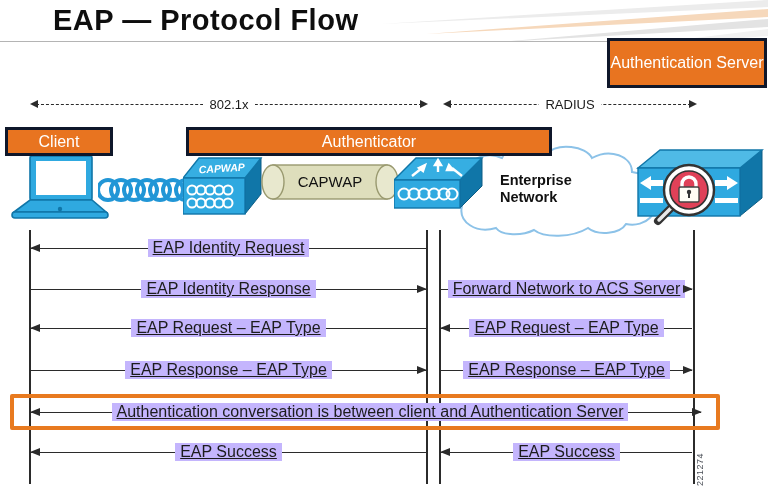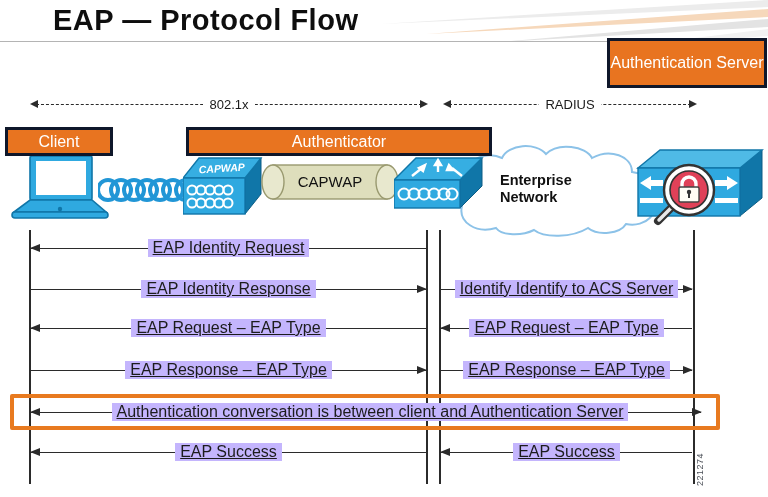--- a/index.html
+++ b/index.html
@@ -14,21 +14,21 @@
   .title-rule{position:absolute;left:0;top:41px;width:607px;height:1px;background:#b4b4b4;}
   .swooshes{position:absolute;left:380px;top:0;}
   
   .obox{
     position:absolute;background:#e87420;border:3px solid #0f172a;color:#fff;
     display:flex;align-items:center;justify-content:center;text-align:center;
     font-size:16px;line-height:1.25;box-sizing:border-box;z-index:6;
   }
   .obox.auth-server{left:607px;top:38px;width:160px;height:50px;}
   .obox.client{left:5px;top:127px;width:108px;height:29px;}
-  .obox.authenticator{left:186px;top:127px;width:306px;height:29px;}
+  .obox.authenticator{left:186px;top:127px;width:366px;height:29px;}
   
   .dash{position:absolute;height:16px;display:flex;align-items:flex-end;justify-content:center;z-index:2;}
   .dash::before{content:"";position:absolute;left:6px;right:6px;top:50%;border-top:1.6px dashed #2a2a2a;}
   .dash .dlabel{position:relative;background:#fff;padding:0 6px;font-size:13px;color:#1a1a1a;white-space:nowrap;}
   
   .msg{position:absolute;height:16px;display:flex;align-items:center;justify-content:center;z-index:4;}
   .msg::before{content:"";position:absolute;left:1px;right:1px;top:50%;border-top:1.5px solid #2b2b2b;}
   .mlabel{position:relative;background:#c4b5fd;padding:0 5px;font-size:16px;color:#1c1c1c;white-space:nowrap;text-decoration:underline;}
   .ah{position:absolute;top:50%;transform:translateY(-50%);width:0;height:0;z-index:1;}
   .ah.l{left:0;border-top:4.5px solid transparent;border-bottom:4.5px solid transparent;border-right:10px solid #2b2b2b;}
@@ -203,21 +203,21 @@
   <div class="msg" style="left:30px;top:362px;width:397px;">
     <span class="mlabel">EAP Response – EAP Type</span>
     <i class="ah r"></i>
   </div>
   <div class="msg" style="left:30px;top:444px;width:397px;">
     <i class="ah l"></i>
     <span class="mlabel">EAP Success</span>
   </div>
 
   <div class="msg" style="left:440px;top:281px;width:253px;">
-    <span class="mlabel">Identify Identify to ACS Server</span>
+    <span class="mlabel">Forward Network to ACS Server</span>
     <i class="ah r"></i>
   </div>
   <div class="msg" style="left:440px;top:320px;width:253px;">
     <i class="ah l"></i>
     <span class="mlabel">EAP Request – EAP Type</span>
   </div>
   <div class="msg" style="left:440px;top:362px;width:253px;">
     <span class="mlabel">EAP Response – EAP Type</span>
     <i class="ah r"></i>
   </div>

